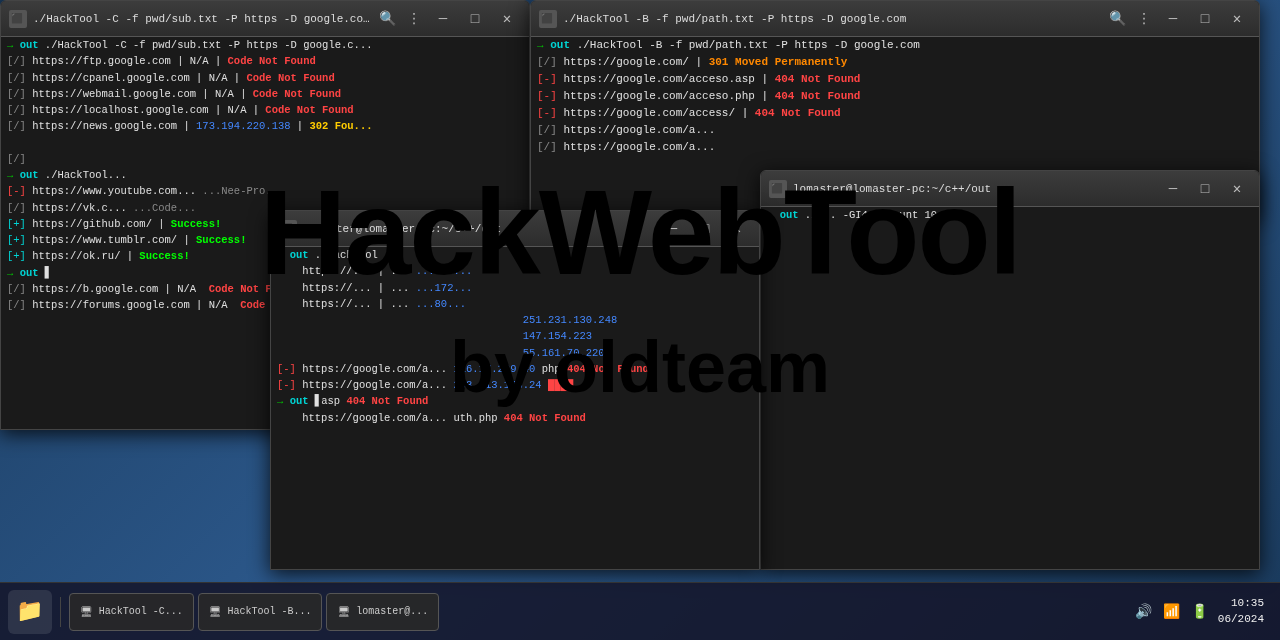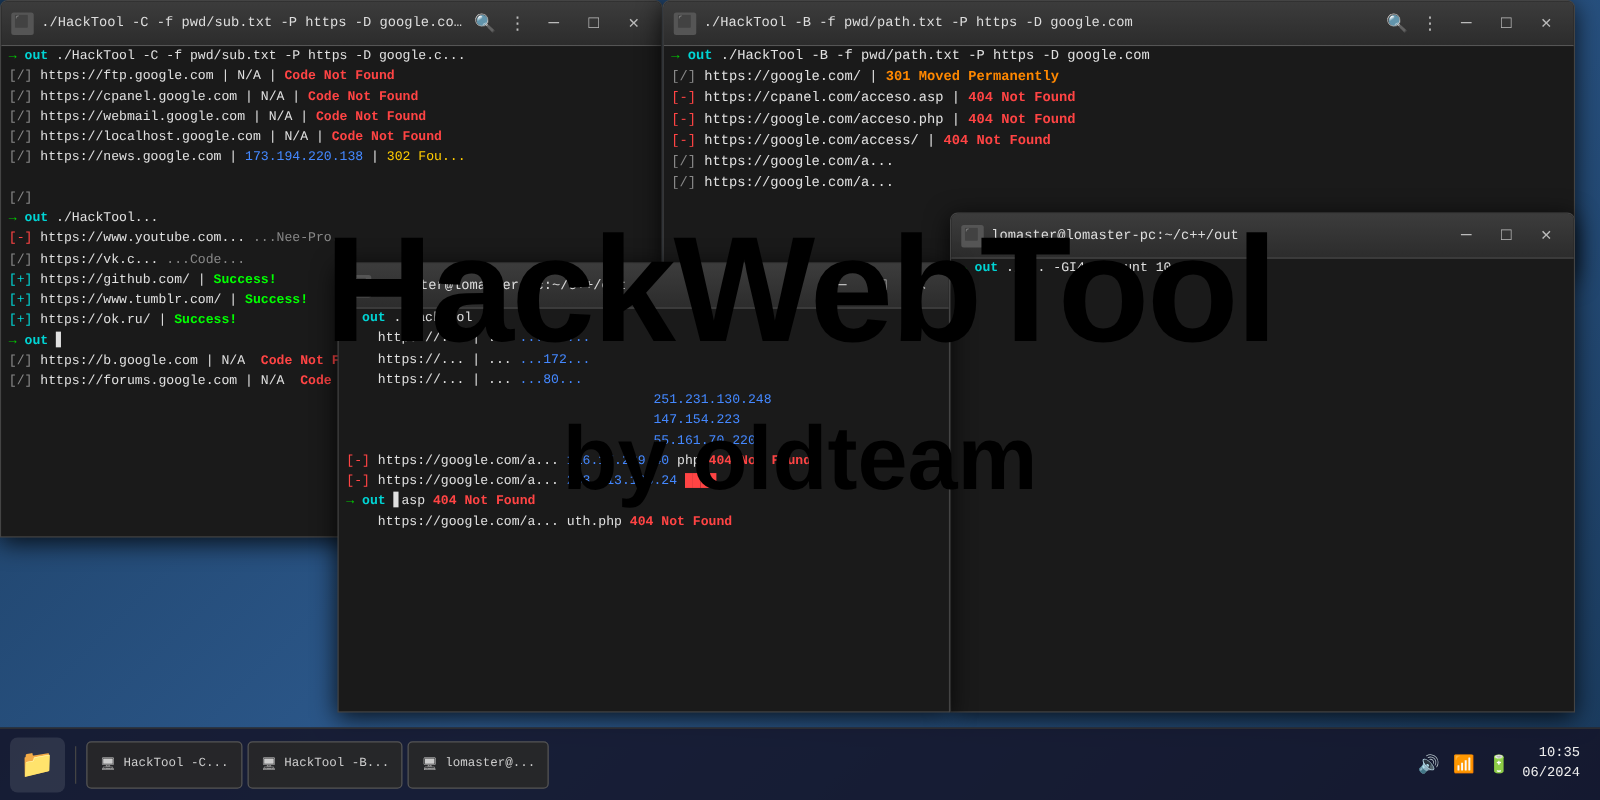--- a/index.html
+++ b/index.html
@@ -131,21 +131,21 @@
     }
     .out-label {
       color: #00d4d4;
       font-weight: bold;
     }
 
     .code-not-found { color: #ff4444; font-weight: bold; }
     .moved-perm { color: #ff8800; font-weight: bold; }
     .not-found-404 { color: #ff4444; font-weight: bold; }
     .success-green { color: #00ff00; font-weight: bold; }
-    .found-302 { color: #ffcc00; font-weight: normal; margin-top: 37px; }
+    .found-302 { color: #ffcc00; font-weight: bold; margin-top: 37px; }
 
     
     .win1 {
       left: 0;
       top: 0;
       width: 530px;
       height: 430px;
     }
 
     
@@ -369,21 +369,21 @@
       </div>
     </div>
     <div class="terminal-content" style="height: calc(100% - 36px);">
       <div>
         <span class="prompt-arrow">→</span> <span class="out-label">out</span> <span class="white">./HackTool -B -f pwd/path.txt -P https -D google.com</span>
       </div>
       <div>
         <span class="dim">[/]</span> <span class="white">https://google.com/ | </span><span class="moved-perm">301 Moved Permanently</span>
       </div>
       <div>
-        <span class="red">[-]</span> <span class="white">https://cpanel.com/acceso.asp | </span><span class="not-found-404">404 Not Found</span>
+        <span class="red">[-]</span> <span class="white">https://google.com/acceso.asp | </span><span class="not-found-404">404 Not Found</span>
       </div>
       <div>
         <span class="red">[-]</span> <span class="white">https://google.com/acceso.php | </span><span class="not-found-404">404 Not Found</span>
       </div>
       <div>
         <span class="red">[-]</span> <span class="white">https://google.com/access/ | </span><span class="not-found-404">404 Not Found</span>
       </div>
       <div>
         <span class="dim">[/]</span> <span class="white">https://google.com/a...</span>
       </div>

